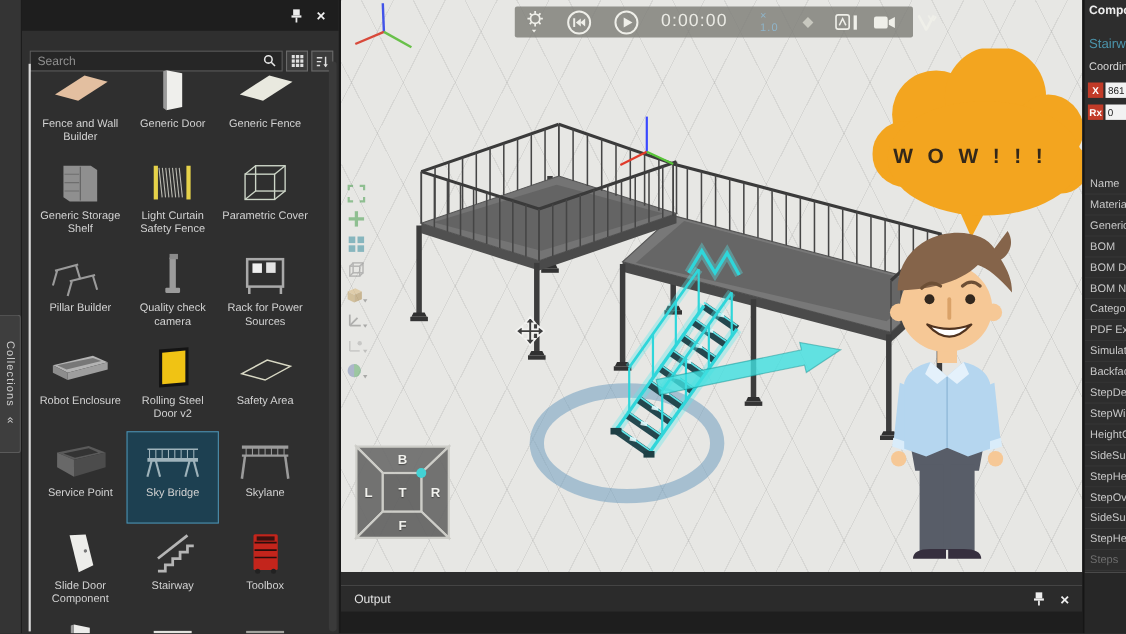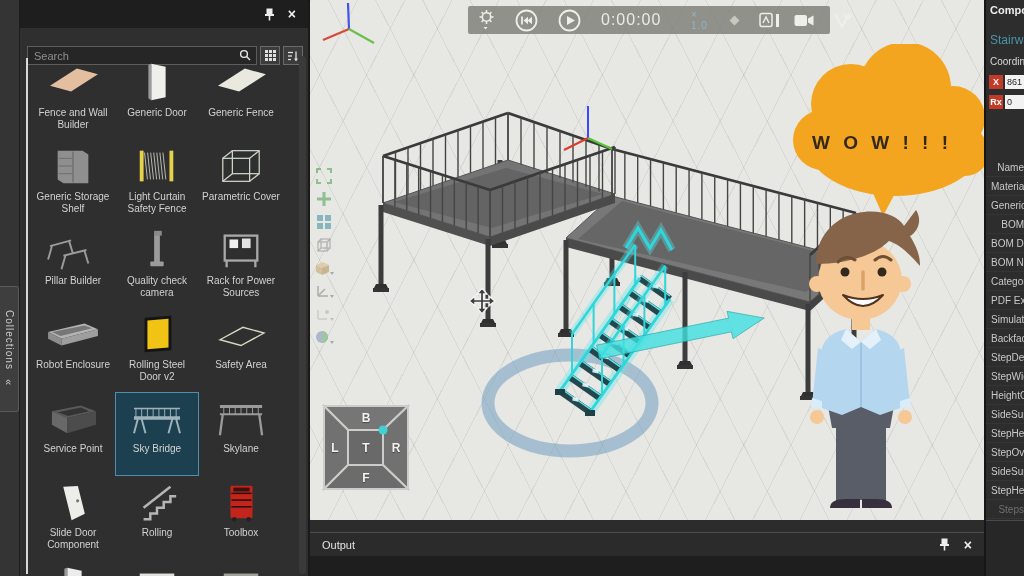--- a/index.html
+++ b/index.html
@@ -77,21 +77,21 @@
   .right-panel{position:absolute;left:984px;top:0;width:40px;height:576px;background:#2d2d2d;border-left:2px solid #161616;overflow:hidden;}
   .rp-title{position:absolute;left:4px;top:4px;font-size:11px;font-weight:bold;color:#ededed;white-space:nowrap;}
   .rp-name{position:absolute;left:4px;top:33px;font-size:12px;color:#4b93aa;white-space:nowrap;}
   .rp-coord{position:absolute;left:4px;top:56px;font-size:10px;color:#d8d8d8;white-space:nowrap;}
   .coords{position:absolute;left:3px;top:74px;right:0;display:flex;flex-direction:column;gap:5px;}
   .crow{display:flex;align-items:center;gap:2px;height:15px;}
   .clabel{width:14px;height:14px;background:#c23b28;color:#fff;font-size:9px;font-weight:bold;display:flex;align-items:center;justify-content:center;flex:0 0 auto;}
   .cfield{flex:1;height:14px;background:#f2f2f2;border:none;color:#222;font-size:9px;padding:0 2px;min-width:0;outline:none;}
   .plist{position:absolute;left:0;top:158px;right:0;}
   .prow{height:19px;line-height:19px;padding-left:5px;font-size:10px;color:#c9c9c9;white-space:nowrap;overflow:hidden;
-    border-bottom:1px solid rgba(255,255,255,.04);cursor:default;text-align:right;}
+    border-bottom:1px solid rgba(255,255,255,.04);cursor:default;}
   .prow.dim{color:#6f6f6f;}
   .rp-divider{position:absolute;left:0;right:0;top:520px;height:1px;background:#4a4a4a;}
   .rp-bottom{position:absolute;left:0;right:0;top:521px;bottom:0;background:#272727;}
 </style>
 </head>
 <body>
 
 <div class="stage">
 
   <div class="viewport">
@@ -753,21 +753,21 @@
         </div>
         <div class="tile">
           <div class="thumb">
             <svg width="64" height="46" viewBox="0 0 64 48">
               <g stroke="#b5b5b5" fill="none" stroke-width="2.6">
                 <path d="M18,42 h7 v-6 h7 v-6 h7 v-6 h7 v-6 h6"></path>
                 <line x1="18" y1="30" x2="46" y2="8"></line>
               </g>
             </svg>
           </div>
-          <div class="tlabel">Rolling</div>
+          <div class="tlabel">Stairway</div>
         </div>
         <div class="tile">
           <div class="thumb">
             <svg width="64" height="46" viewBox="0 0 64 48">
               <rect x="21" y="7" width="23" height="34" rx="1.5" fill="#c3251c"></rect>
               <g stroke="#2a0e0c" stroke-width="1.6">
                 <line x1="22" y1="15" x2="43" y2="15"></line>
                 <line x1="22" y1="22" x2="43" y2="22"></line>
                 <line x1="22" y1="29" x2="43" y2="29"></line>
               </g>

